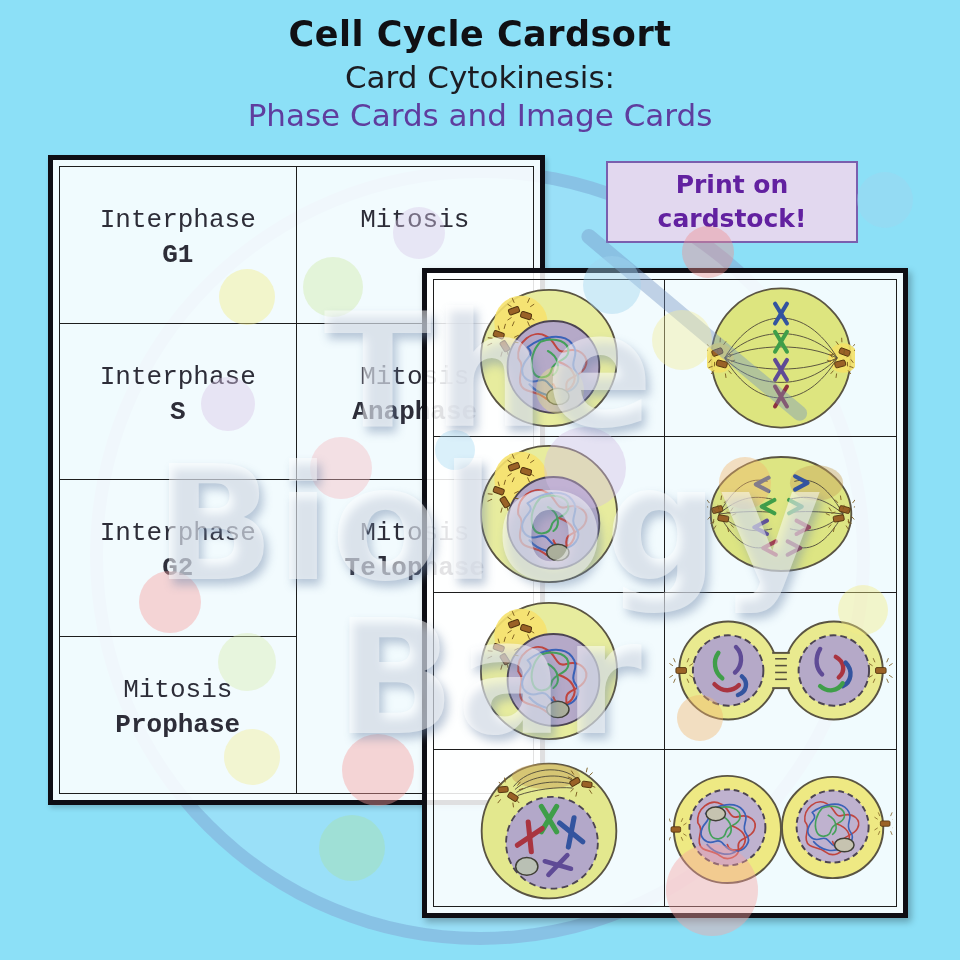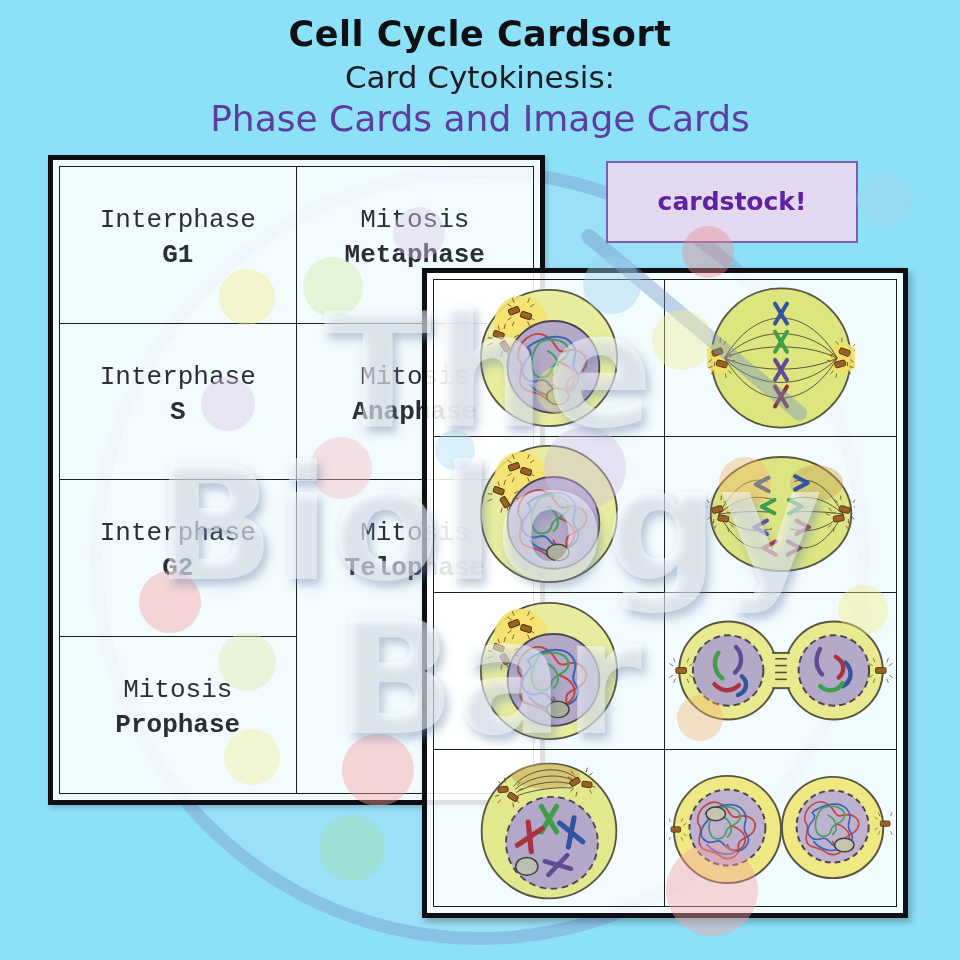--- a/index.html
+++ b/index.html
@@ -16,21 +16,21 @@
   }
   .arc-band{
     position:absolute;left:588px;top:226px;width:290px;height:15px;
     background:rgba(115,148,195,.40);transform:rotate(40deg);
     transform-origin:left top;border-radius:8px;z-index:5;
   }
   
   .title-block{position:absolute;top:12px;left:0;width:100%;text-align:center;z-index:7;}
   .title-main{font-size:35px;font-weight:800;color:#101014;letter-spacing:.5px;line-height:1.3;}
   .title-sub{font-size:31px;font-weight:500;color:#1c1c22;line-height:1.25;}
-  .title-highlight{font-size:36px;font-weight:500;color:var(--title-purple,#5f3d9e);line-height:1.25;}
+  .title-highlight{font-size:31px;font-weight:500;color:var(--title-purple,#5f3d9e);line-height:1.25;}
   
   .page{position:absolute;background:rgba(255,255,255,.87);border:5px solid #0e0e14;
         padding:6px;box-sizing:border-box;}
   .page-left{left:48px;top:155px;width:497px;height:650px;z-index:2;
              box-shadow:2px 3px 5px rgba(0,0,0,.18);font-family:Liberation Mono, monospace;}
   .page-right{left:422px;top:268px;width:486px;height:650px;z-index:3;
              box-shadow:3px 4px 7px rgba(0,0,0,.28);}
   .grid{width:100%;height:100%;border:1.6px solid #1d1d1d;box-sizing:border-box;
         display:grid;grid-template-columns:1fr 1fr;grid-template-rows:repeat(4,1fr);}
   .cell{box-sizing:border-box;overflow:hidden;}
@@ -240,21 +240,20 @@
   </div>
 
   <div class="page page-left">
     <div class="grid">
       <div class="cell pcell">
         <span class="l1">Interphase</span>
         <span class="l2">G1</span>
       </div>
       <div class="cell pcell">
         <span class="l1">Mitosis</span>
-        <span class="l2">Metaphase</span>
       </div>
       <div class="cell pcell">
         <span class="l1">Interphase</span>
         <span class="l2">S</span>
       </div>
       <div class="cell pcell">
         <span class="l1">Mitosis</span>
         <span class="l2">Anaphase</span>
       </div>
       <div class="cell pcell">
@@ -266,20 +265,21 @@
         <span class="l2">Telophase</span>
       </div>
       <div class="cell pcell">
         <span class="l1">Mitosis</span>
         <span class="l2">Prophase</span>
       </div>
     </div>
   </div>
 
   <div class="badge">
+    <span>Print on</span>
     <span>cardstock!</span>
   </div>
 
   <div class="page page-right">
     <div class="grid">
       <div class="cell icell">
         <svg class="sq" viewBox="0 0 200 200">
             <use href="#sym-interphase"></use>
           </svg>
       </div>

